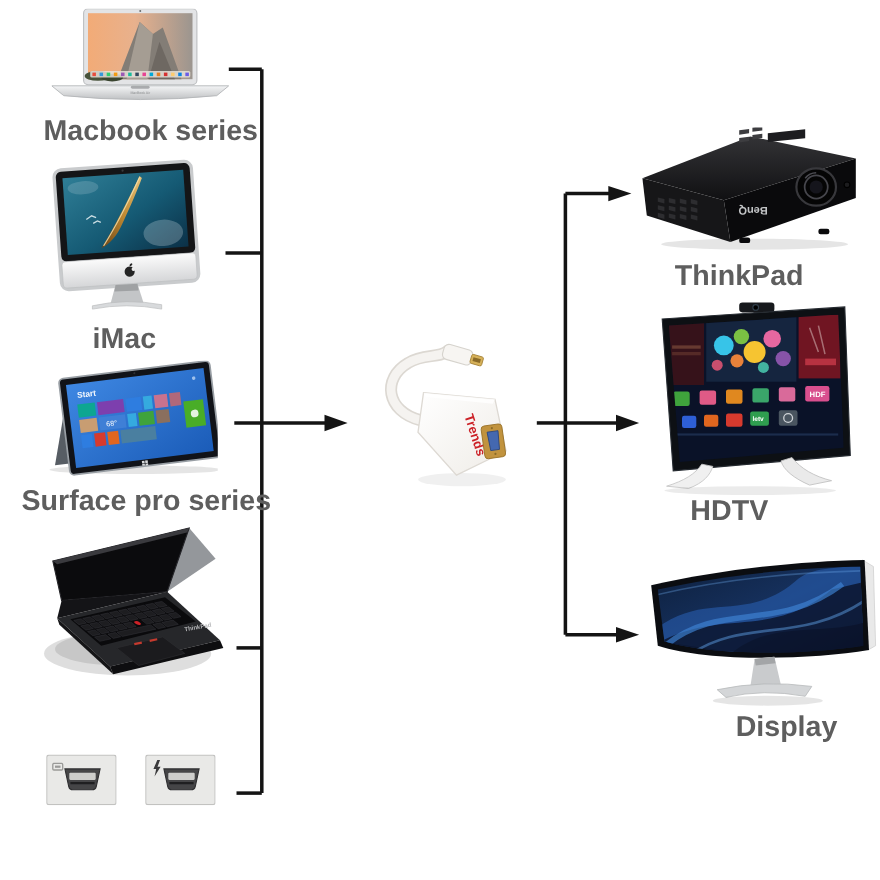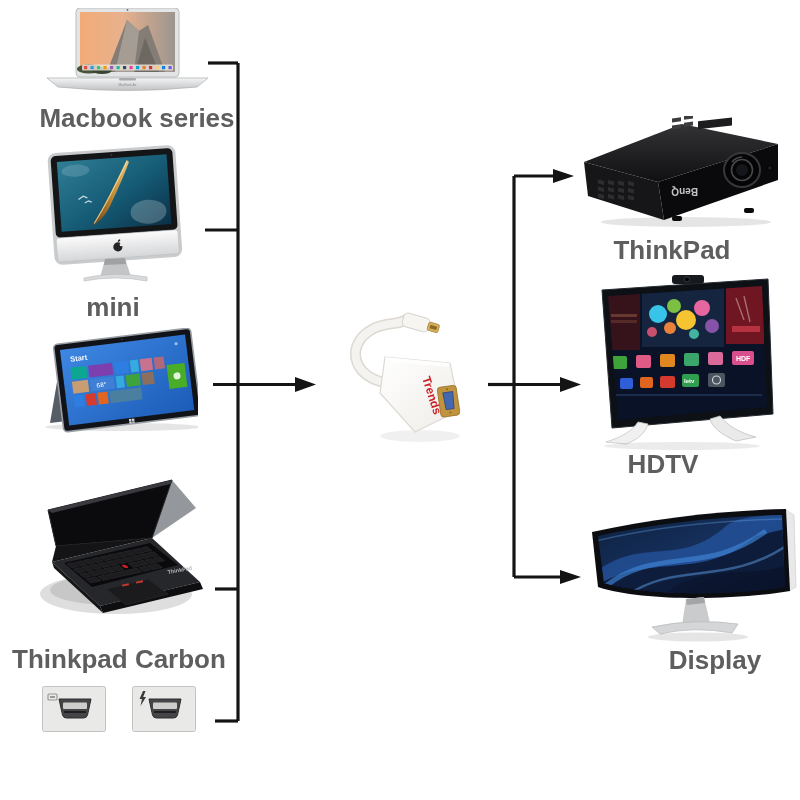--- a/index.html
+++ b/index.html
@@ -419,19 +419,19 @@
     </g>
     <g>
       <polygon points="100,98 118,96 124,122 96,124" fill="#c9cbcd"></polygon>
       <polygon points="100,98 118,96 119,102 101,104" fill="#a3a5a7"></polygon>
       <path d="M66,126 Q108,117 152,123 L146,132 Q108,125 74,133 Z" fill="#d4d6d8" stroke="#b5b7b9" stroke-width="0.7"></path>
       <ellipse cx="112" cy="136" rx="50" ry="4.5" fill="#000" opacity="0.10"></ellipse>
     </g>
   </svg>
 
   <div class="device-label" style="left:137px;top:103px">Macbook series</div>
-  <div class="device-label" style="left:113px;top:292px">mini</div>
-  <div class="device-label" style="left:119px;top:644px">Thinkpad Carbon</div>
+  <div class="device-label" style="left:113px;top:292px">iMac</div>
+  <div class="device-label" style="left:133px;top:440px">Surface pro series</div>
   <div class="device-label" style="left:672px;top:235px">ThinkPad</div>
   <div class="device-label" style="left:663px;top:449px">HDTV</div>
   <div class="device-label" style="left:715px;top:645px">Display</div>
 
 </div>
 
 </body></html>

